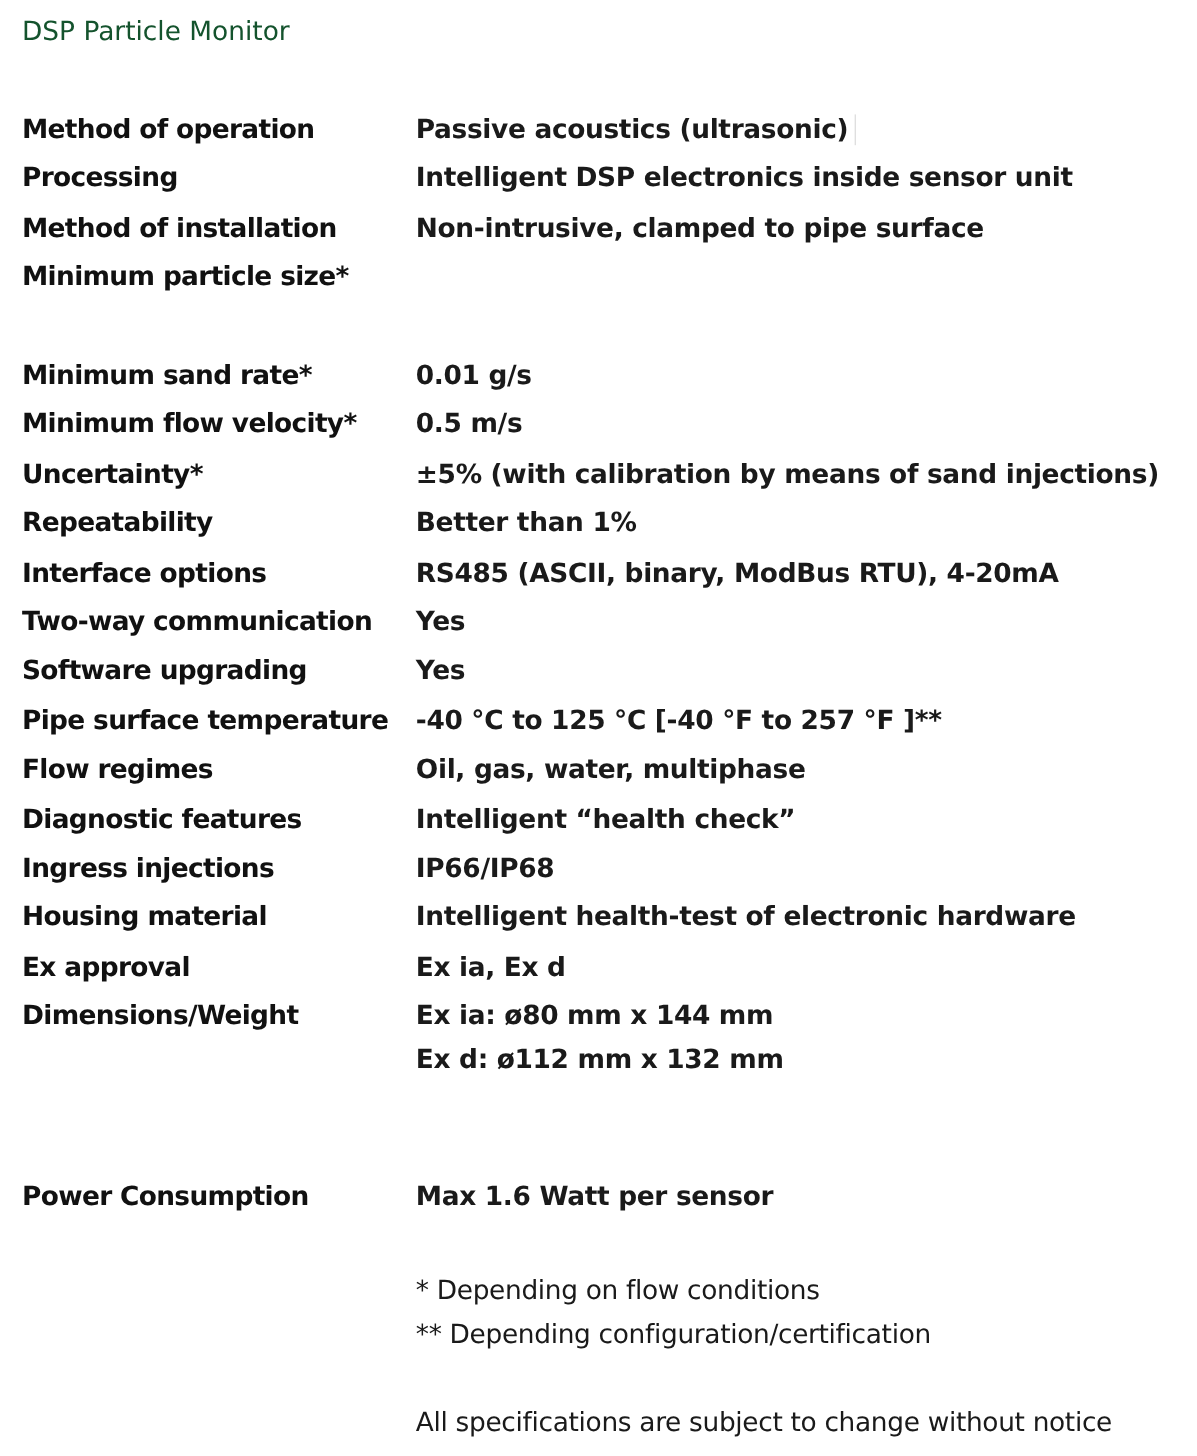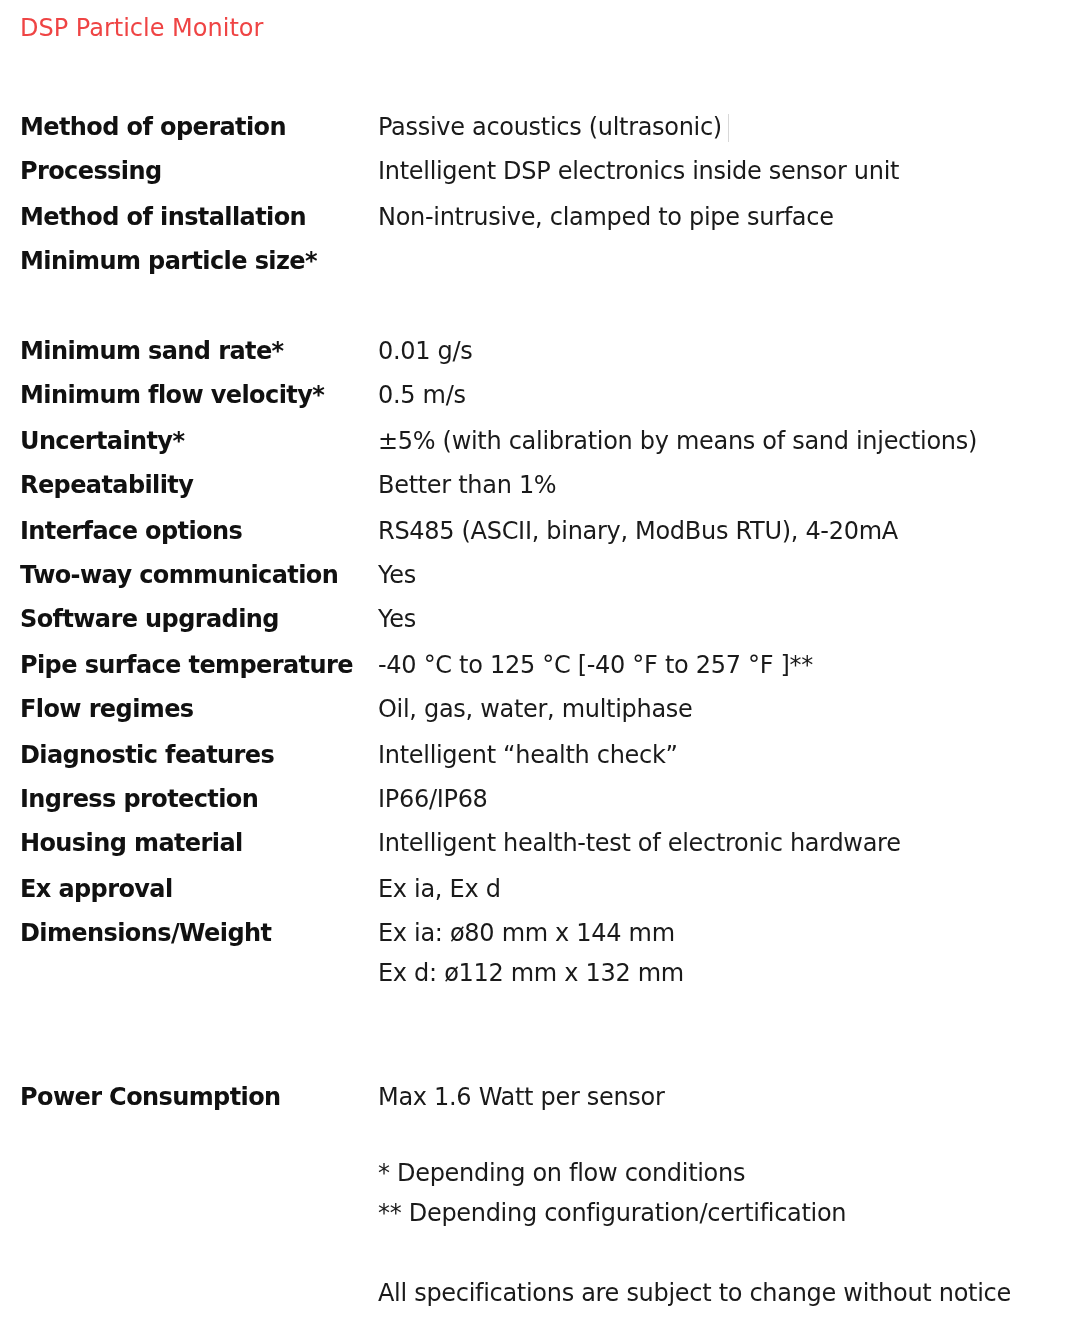--- a/index.html
+++ b/index.html
@@ -2,36 +2,36 @@
 <html><head>
   <meta charset="utf-8">
   <style>
     html, body { margin: 0; padding: 0; background: #ffffff; }
     body {
       width: 1088px; height: 1324px; position: relative; overflow: hidden;
       font-family: "DejaVu Sans", sans-serif; color: #1a1a1a;
     }
     .title {
       position: absolute; left: 20px; top: 14px;
-      font-size: 24px; font-weight: 400; color: #ef4444; white-space: nowrap;
+      font-size: 24px; font-weight: 400; color: #14532d; white-space: nowrap;
       letter-spacing: 0px;
     }
     .row { position: absolute; left: 0; width: 1088px; }
     .label {
       position: absolute; left: 20px; top: 0;
       font-size: 24px; font-weight: 700; white-space: nowrap; color: #111;
       letter-spacing: -0.6px;
     }
     .value {
       position: absolute; left: 378px; top: 0;
-      font-size: 24px; font-weight: 400; white-space: nowrap; color: #1a1a1a;
+      font-size: 24px; font-weight: 700; white-space: nowrap; color: #1a1a1a;
       letter-spacing: -0.3px;
     }
     .value-line { display: block; height: 40px; line-height: 30px; }
-    .label, .value { line-height: 30px; margin-top: 10px; }
+    .label, .value { line-height: 30px; }
     .caret {
       display: inline-block; width: 1px; height: 28px; background: #d8d8d8;
       vertical-align: middle; margin-left: 6px;
     }
     .note {
       position: absolute; left: 378px; font-size: 24px; white-space: nowrap;
       line-height: 30px; letter-spacing: -0.3px; color: #1a1a1a;
     }
   </style>
 </head>
@@ -91,21 +91,21 @@
   </div>
   <div class="row" style="top:684px;">
     <span class="label">Flow regimes</span>
     <span class="value">Oil, gas, water, multiphase</span>
   </div>
   <div class="row" style="top:730px;">
     <span class="label">Diagnostic features</span>
     <span class="value">Intelligent “health check”</span>
   </div>
   <div class="row" style="top:774px;">
-    <span class="label">Ingress protection</span>
+    <span class="label">Ingress injections</span>
     <span class="value">IP66/IP68</span>
   </div>
   <div class="row" style="top:818px;">
     <span class="label">Housing material</span>
     <span class="value">Intelligent health-test of electronic hardware</span>
   </div>
   <div class="row" style="top:864px;">
     <span class="label">Ex approval</span>
     <span class="value">Ex ia, Ex d</span>
   </div>

